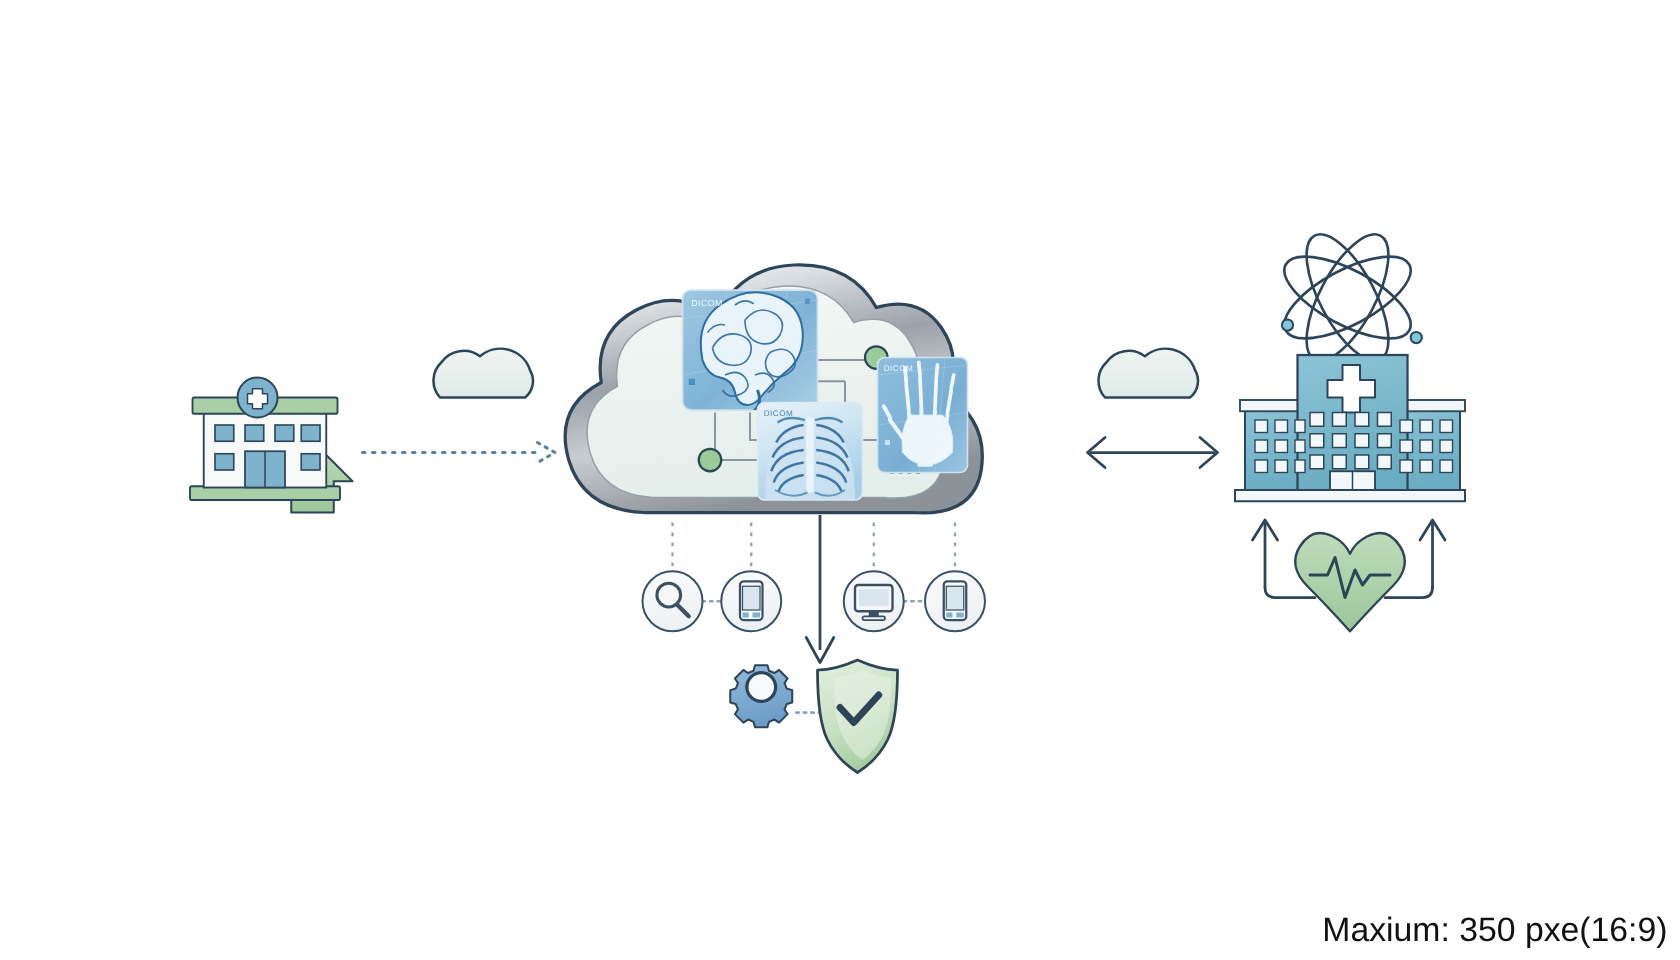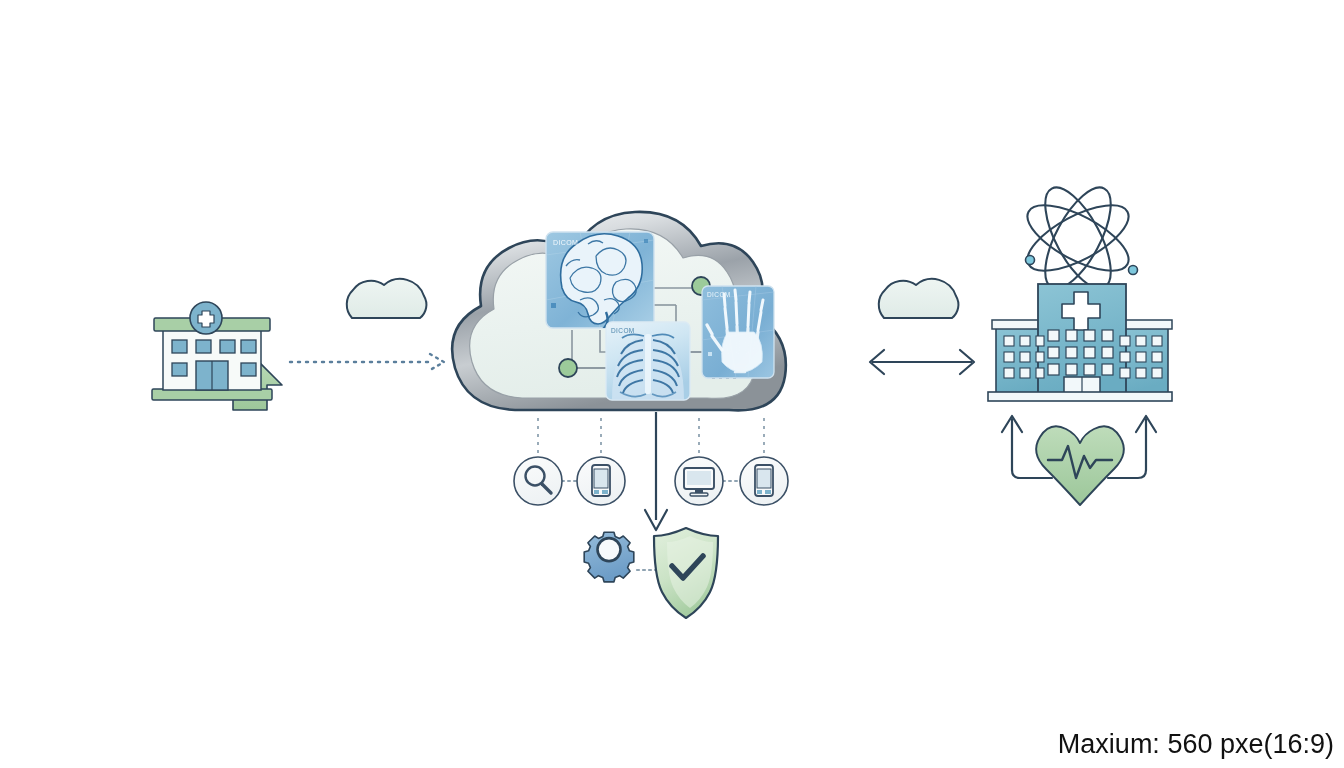--- a/index.html
+++ b/index.html
@@ -514,15 +514,15 @@
                  q10 5 14 14
                  q4 -9 14 -14
                  q16 -8 26 8
                  q10 16 -6 32
                  q-14 14 -34 36 z" fill="url(#greenG)" stroke="#2e4559" stroke-width="1.9" stroke-linejoin="round"></path>
         <path d="M1048 460 L1062 460 L1068 446 L1076 478 L1084 456 L1090 468 L1096 460 L1112 460" fill="none" stroke="#2e4559" stroke-width="2.4" stroke-linecap="round" stroke-linejoin="round"></path>
       </g>
     </g>
   </svg>
 
-  <div class="caption">Maxium: 560 pxe(16:9)</div>
+  <div class="caption">Maxium: 350 pxe(16:9)</div>
 
 </div>
 
 </body></html>

